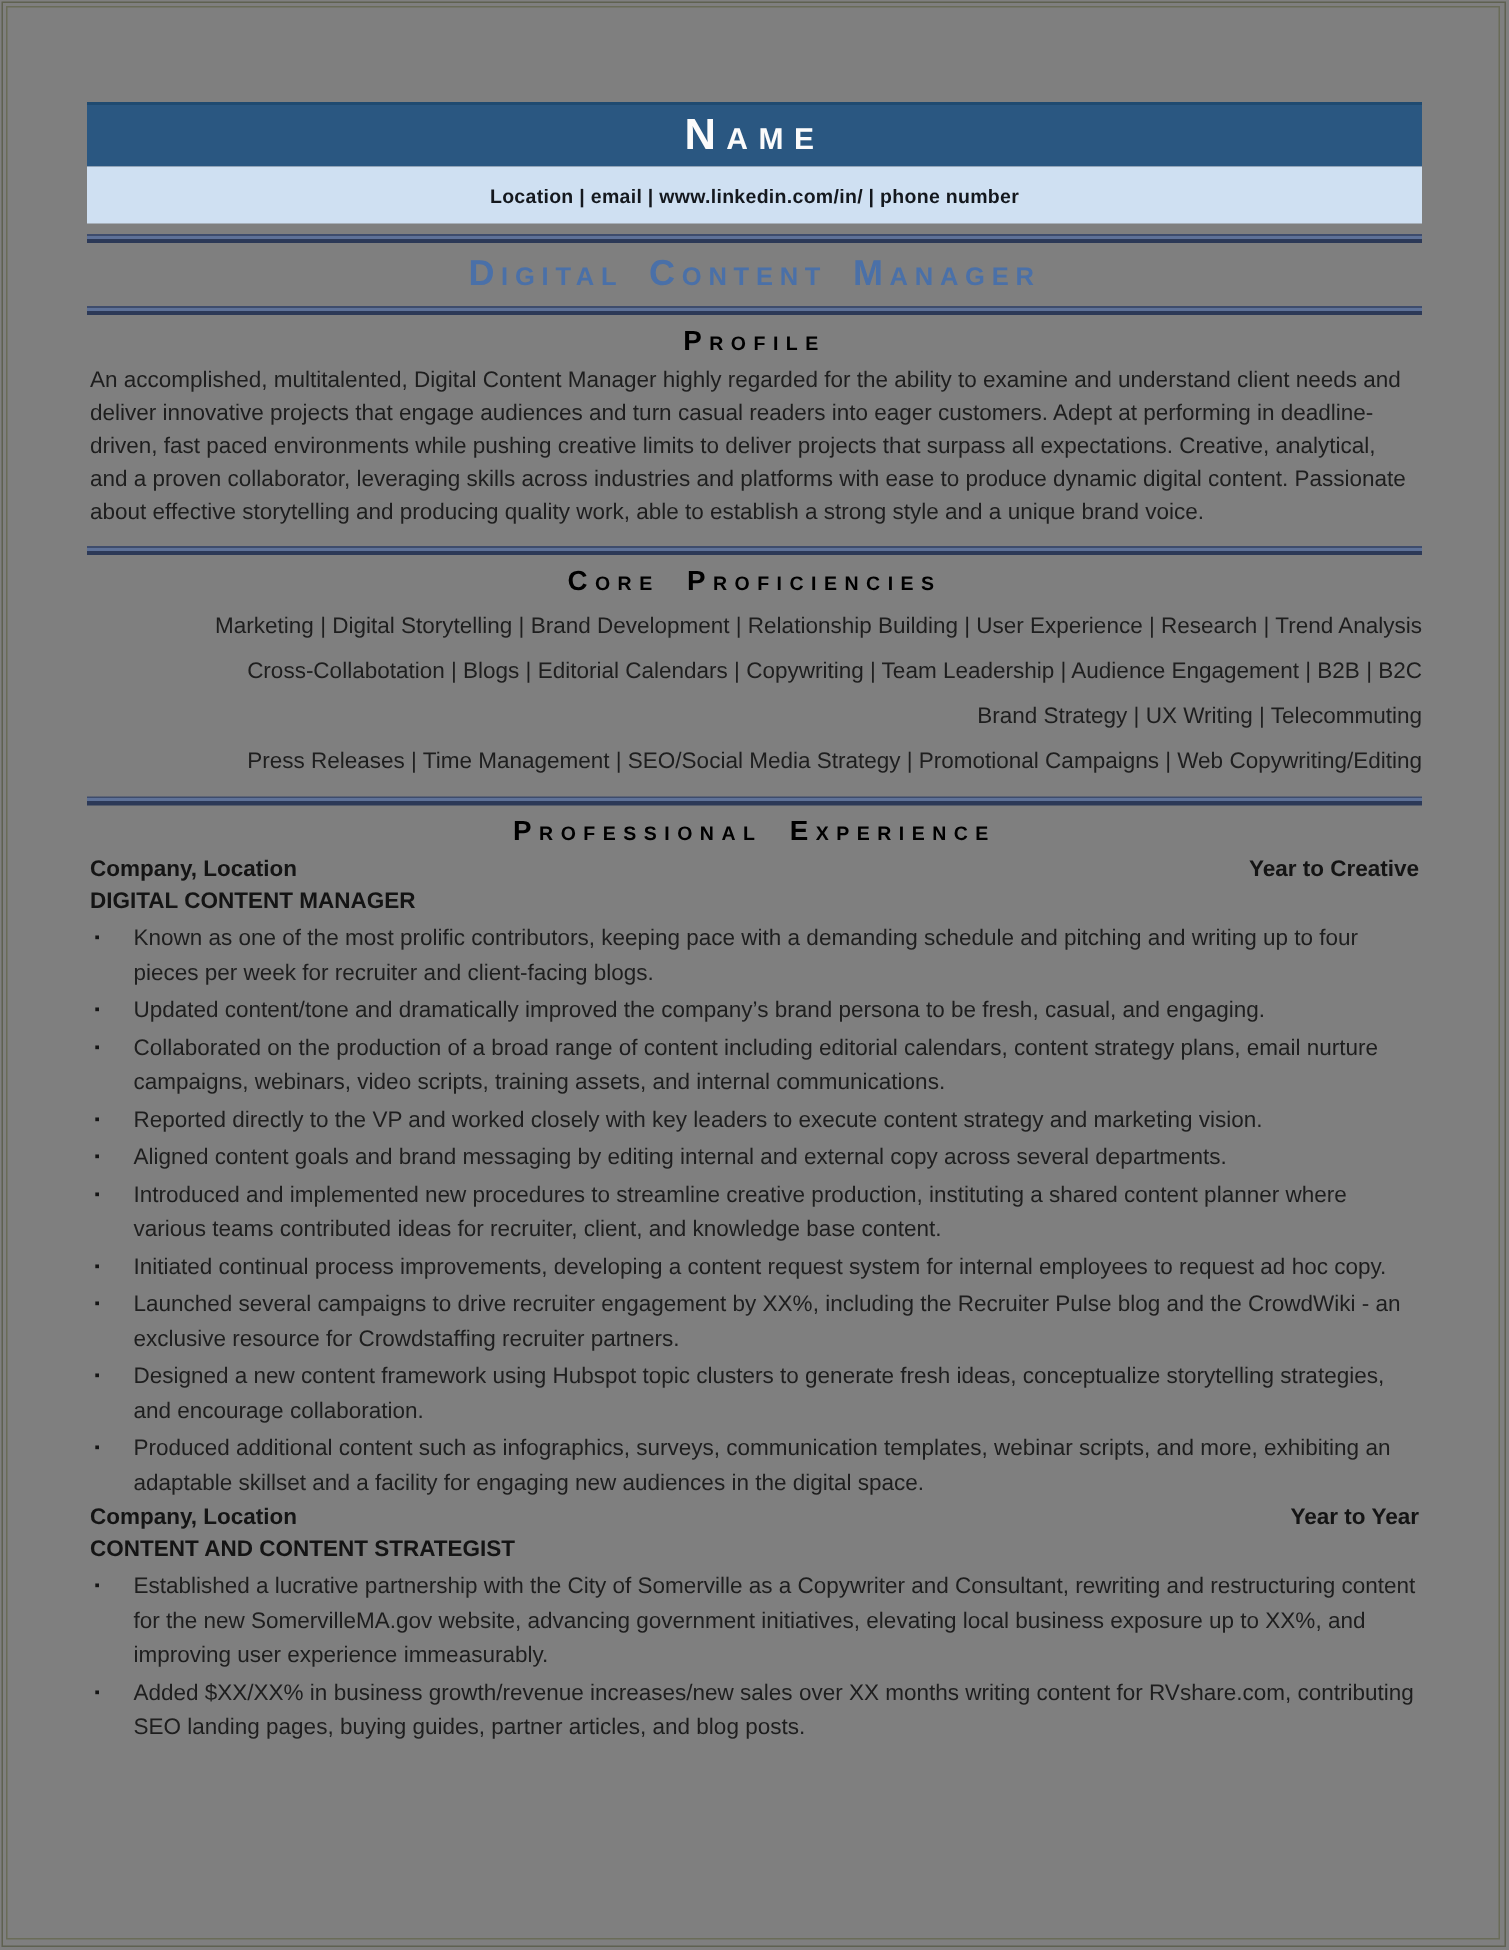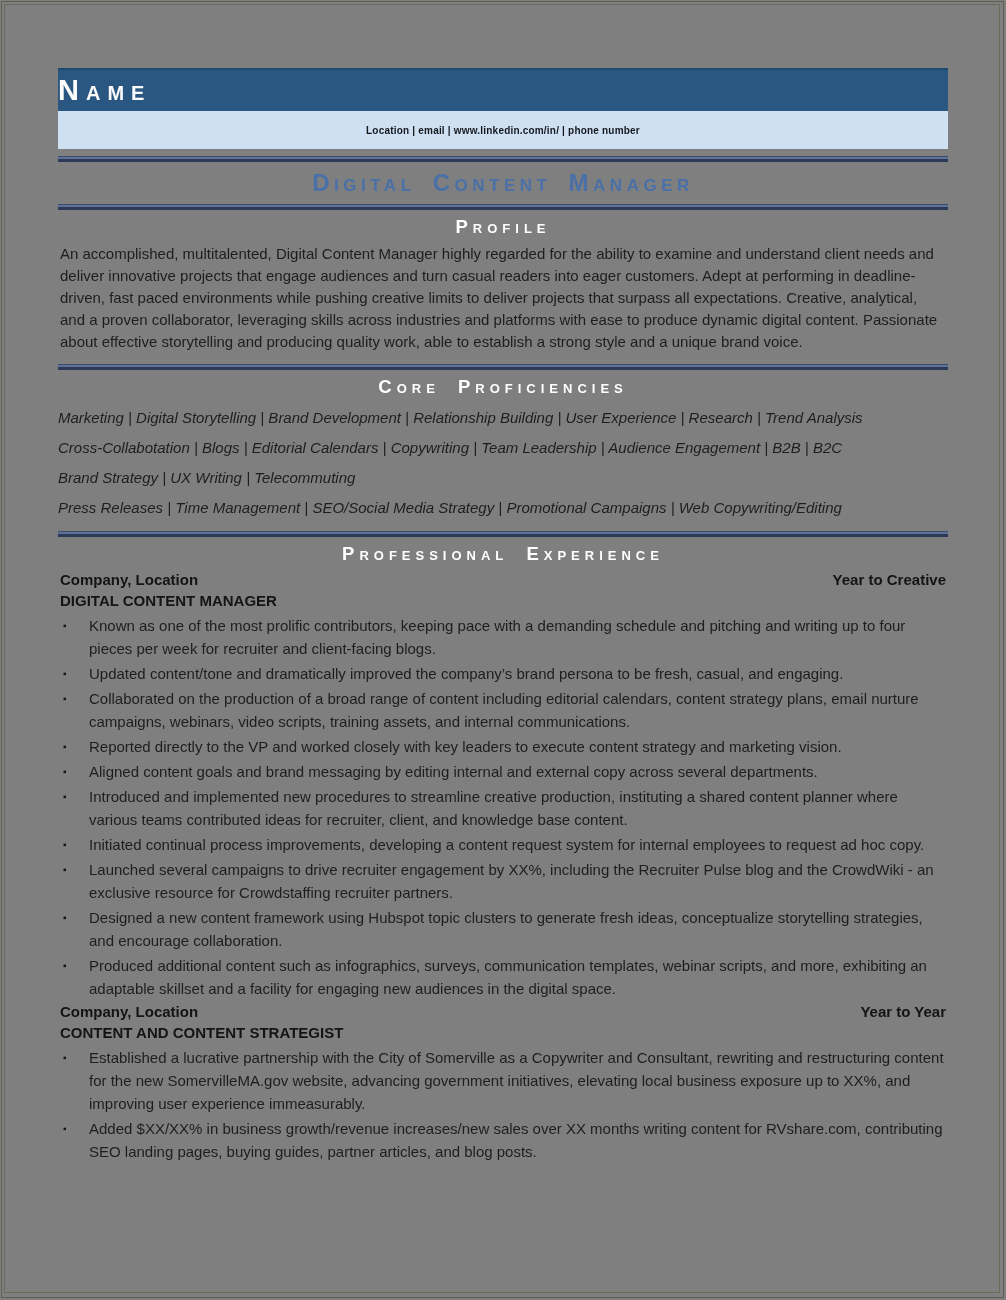--- a/index.html
+++ b/index.html
@@ -12,60 +12,60 @@
   }
   .frame-outer { position:absolute; top:1px; left:1px; right:2px; bottom:2px;
     border:1px solid #5f6150; pointer-events:none; }
   .frame-inner { position:absolute; top:4px; left:4px; right:6px; bottom:7px;
     border:1px solid #6a6c58; pointer-events:none; }
 
   .content { position:absolute; left:58px; top:68px; width:890px; }
 
   .name-bar {
     height:41px; background:#2a5781; border-top:2px solid #1f4a70;
-    display:flex; align-items:center; 
+    display:flex; align-items:center; justify-content:center;
   }
   .name-text {
     color:#fbfbfb; font-weight:bold; font-variant:small-caps;
     font-size:29px; letter-spacing:7px; line-height:1;
   }
   .contact-bar {
     height:38px; background:#cfe0f2;
     display:flex; align-items:center; justify-content:center;
   }
-  .contact-text { color:#14181e; font-weight:bold; font-size:10px; letter-spacing:0.2px; }
+  .contact-text { color:#14181e; font-weight:bold; font-size:13px; letter-spacing:0.2px; }
 
   .hr {
     height:6px; margin:0;
     background:linear-gradient(to bottom,
       #3e4c6c 0%, #3e4c6c 18%,
       #5e7197 18%, #5e7197 55%,
       #2c3957 55%, #2c3957 100%);
   }
   .hr-first { margin-top:7px; }
 
   .doc-title {
     text-align:center; color:#4a70a8; font-weight:bold;
     font-variant:small-caps; font-size:24px;
     letter-spacing:4.5px; word-spacing:6px;
     margin:8px 0; line-height:26px;
   }
   .section-heading {
-    text-align:center; color:#ffffff; font-weight:bold;
+    text-align:center; color:#000000; font-weight:bold;
     font-variant:small-caps; font-size:18.5px;
     letter-spacing:5px; word-spacing:8px;
     margin:5px 0 4px; line-height:24px;
   }
   .profile-body {
     font-size:15px; line-height:22px; color:#1e1e1e;
     margin:2px 0 11px; padding:0 2px;
   }
   .prof-lines { margin:2px 0 8px; }
   .prof-line {
-    text-align:left; font-size:15px; line-height:30px; color:#1e1e1e;font-style:italic;
+    text-align:right; font-size:15px; line-height:30px; color:#1e1e1e;
   }
   .experience { margin-top:0; }
   .job { }
   .job-header {
     display:flex; justify-content:space-between; align-items:baseline;
     font-weight:bold; font-size:15px; color:#141414; line-height:20px;
     padding:0 2px;
   }
   .job-title {
     font-weight:bold; font-size:15px; color:#141414;

